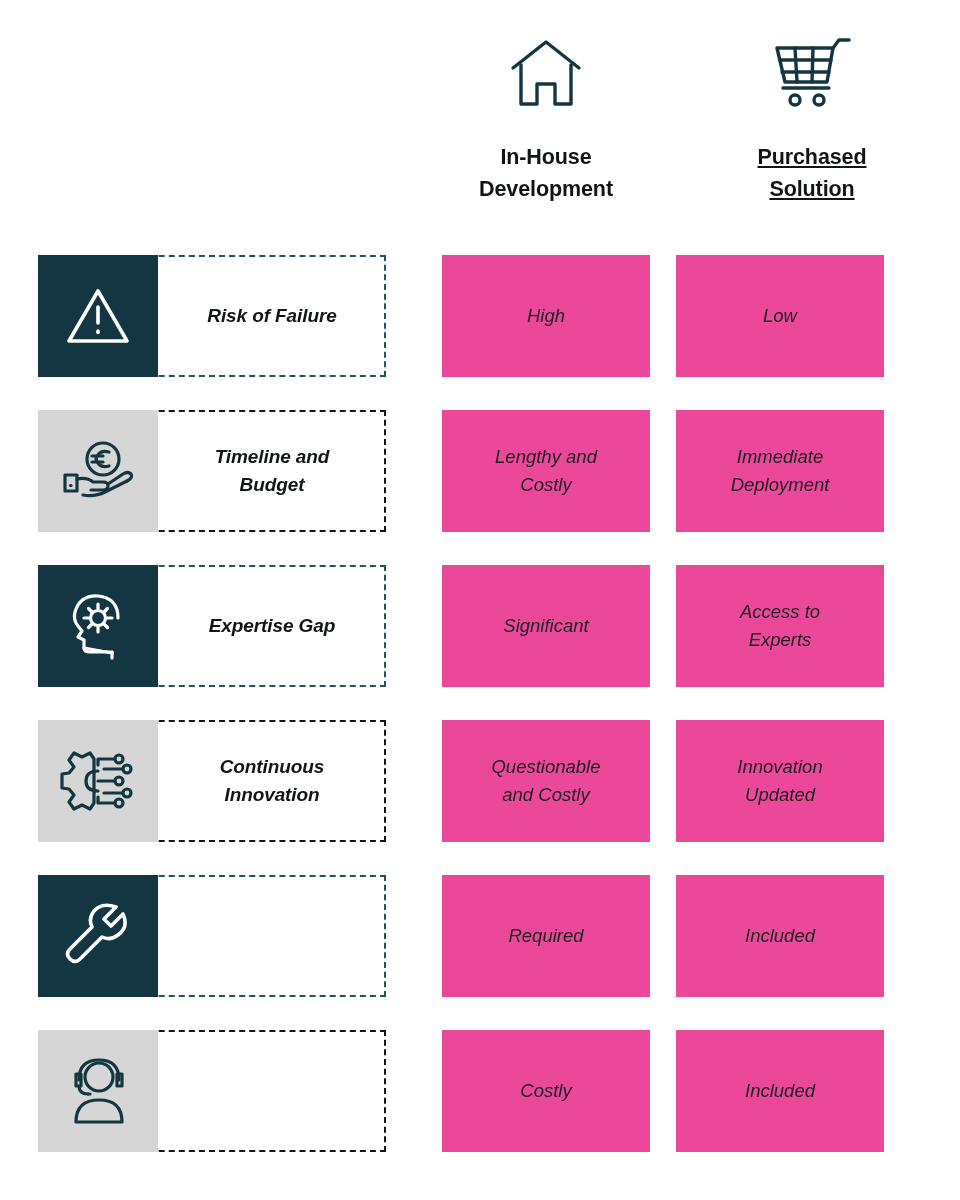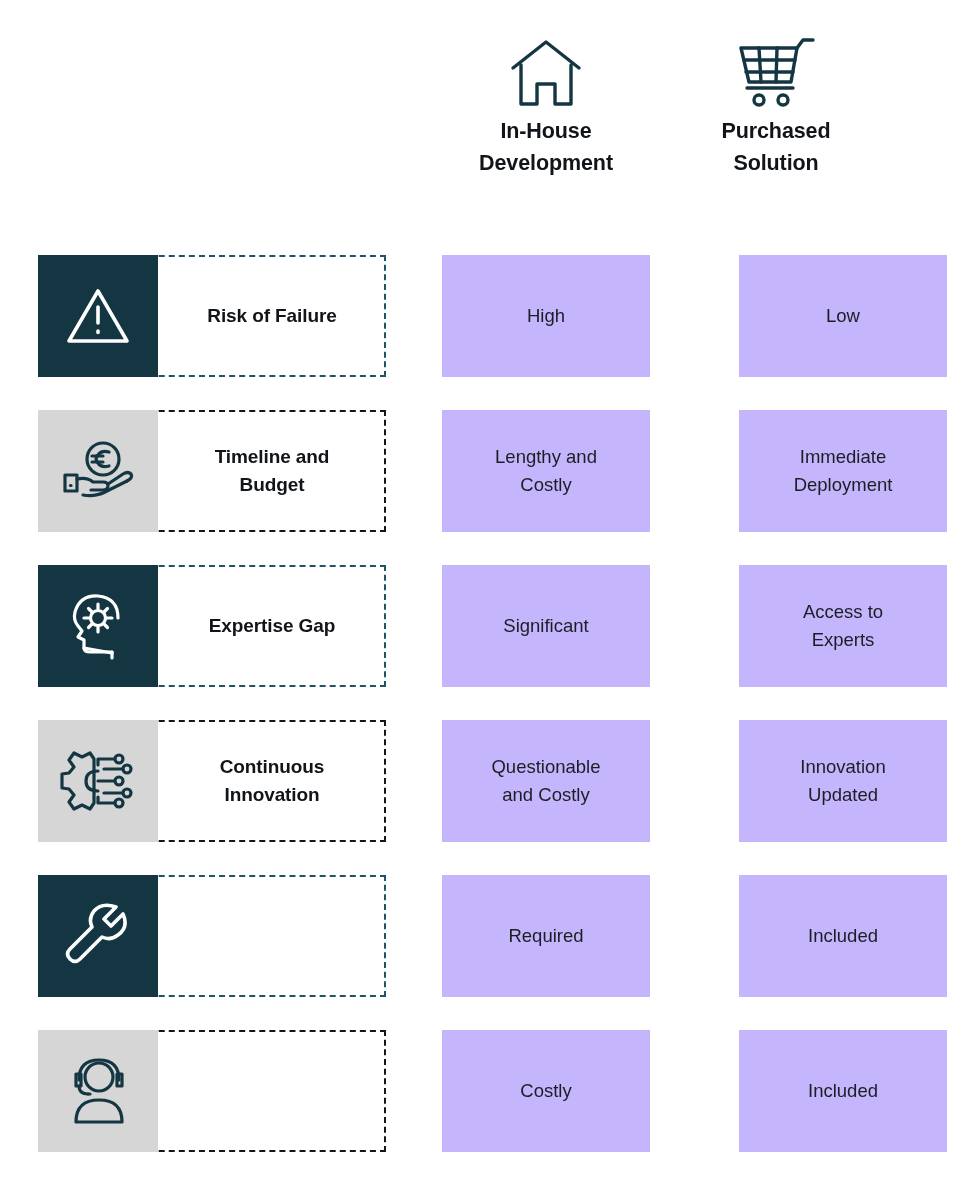--- a/index.html
+++ b/index.html
@@ -31,45 +31,47 @@
 
   .col-head {
     position: absolute;
     top: 0;
     display: flex;
     flex-direction: column;
     align-items: center;
   }
 
   .col-head.c1 { left: 442px; width: 208px; }
-  .col-head.c2 { left: 672px; width: 208px; }
+  .col-head.c2 { left: 708px; width: 208px; text-decoration: underline; }
 
   .col-head-icon {
     height: 86px;
     display: flex;
     align-items: center;
     justify-content: center;
   }
 
   .col-head-label {
+    margin-top: 26px;
     font-size: 21.5px;
     font-weight: 700;
     line-height: 1.48;
     text-align: center;
     letter-spacing: -0.1px;
     color: #111418;
     white-space: pre-line;
   }
 
   
   .row {
     position: absolute;
     left: 0;
     width: 960px;
     height: 122px;
+    font-style: italic;
   }
 
   
   .label-box {
     position: absolute;
     left: 38px;
     top: 0;
     width: 348px;
     height: 122px;
     border: 2px dashed #12161a;
@@ -108,35 +110,35 @@
     text-align: center;
     letter-spacing: -0.1px;
     color: #111418;
     white-space: pre-line;
   }
 
   .cell {
     position: absolute;
     top: 0;
     height: 122px;
-    background: #c4b5fd;
+    background: #ec4899;
     display: flex;
     align-items: center;
     justify-content: center;
     padding: 0 12px;
     font-size: 18.5px;
     font-weight: 400;
     line-height: 1.5;
     text-align: center;
     color: #1b1f24;
     white-space: pre-line;
   }
 
   .cell.c1 { left: 442px; width: 208px; }
-  .cell.c2 { left: 739px; width: 208px; }
+  .cell.c2 { left: 676px; width: 208px; }
 
   svg { display: block; }
 </style>
 </head>
 <body>
 
 <div class="board">
 
   <div class="header-row">
 

